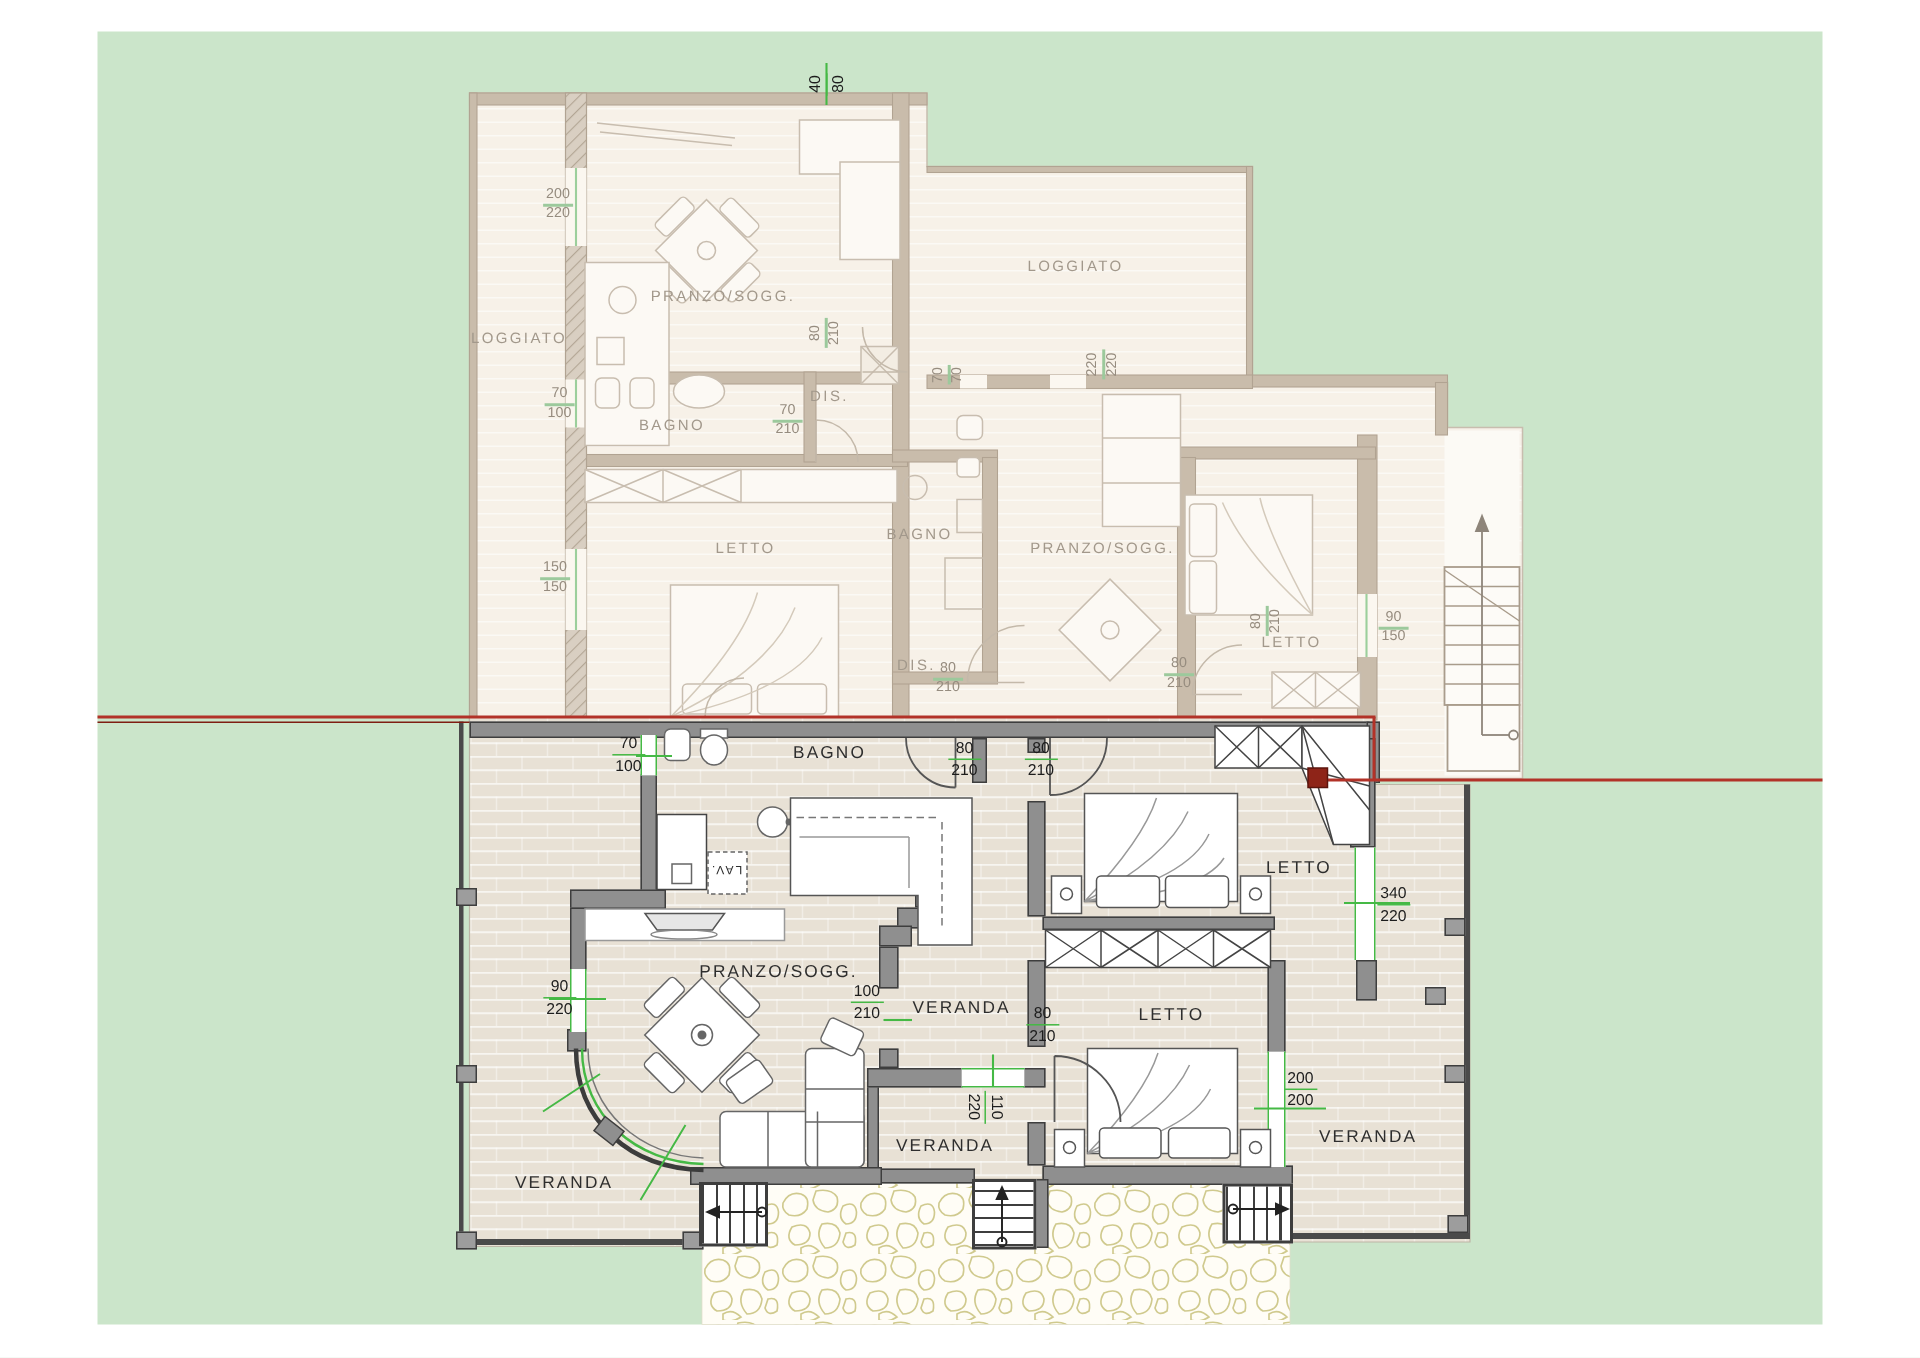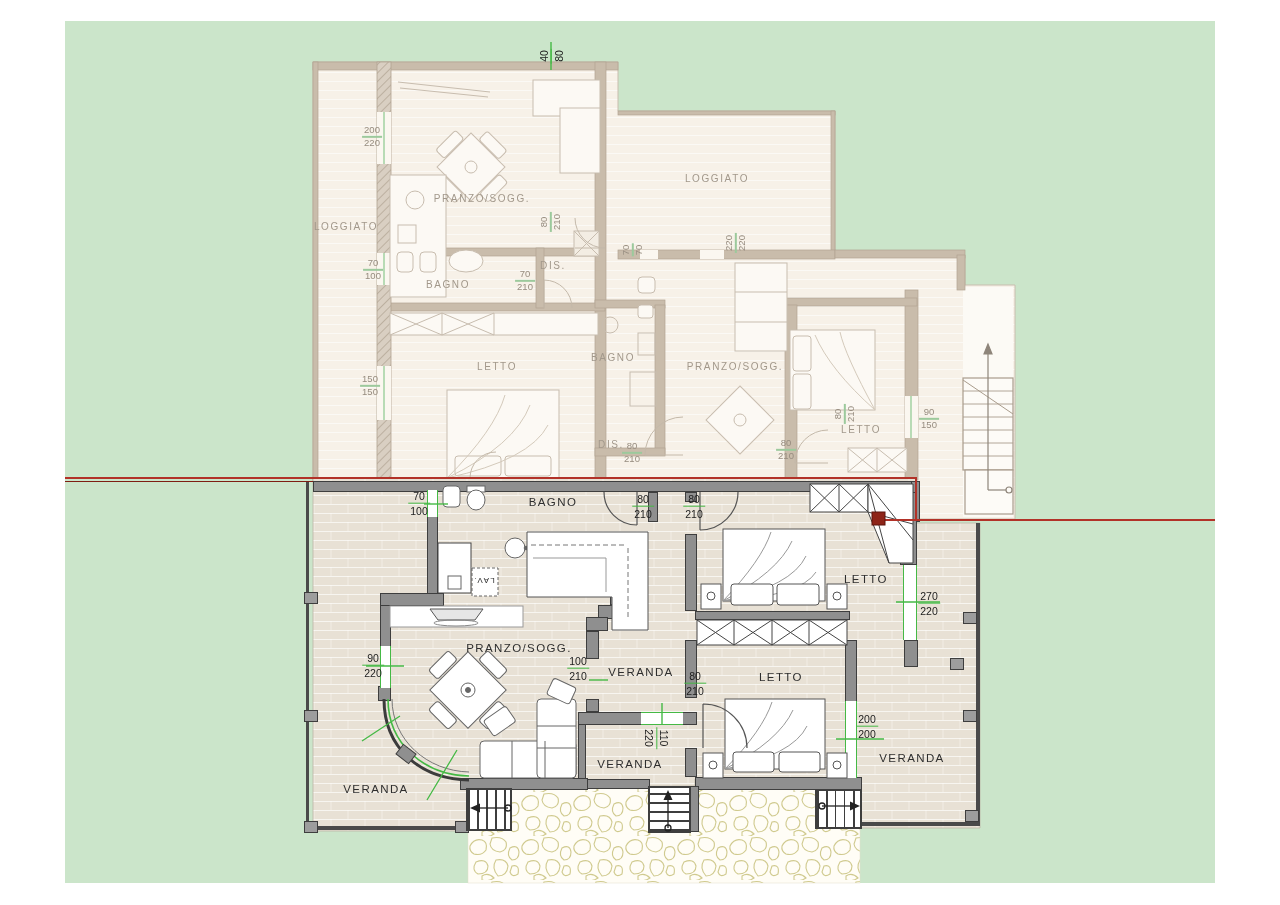--- a/index.html
+++ b/index.html
@@ -445,21 +445,21 @@
         <span>80</span>
         <span class="dimbar"></span>
         <span>210</span>
       </span>
       <span class="lbl dimstack dim-l" style="left: 657px; top: 738px; transform: translate(-50%, -50%) rotate(90deg);">
         <span>110</span>
         <span class="dimbar"></span>
         <span>220</span>
       </span>
       <span class="lbl dimstack dim-l" style="left: 929px; top: 603px; transform: translate(-50%, -50%);">
-        <span>270</span>
+        <span>340</span>
         <span class="dimbar"></span>
         <span>220</span>
       </span>
       <span class="lbl dimstack dim-l" style="left: 867px; top: 726px; transform: translate(-50%, -50%);">
         <span>200</span>
         <span class="dimbar"></span>
         <span>200</span>
       </span>
       <span class="lbl dimstack dim-l" style="left: 551px; top: 56px; transform: translate(-50%, -50%) rotate(-90deg);">
         <span>40</span>

